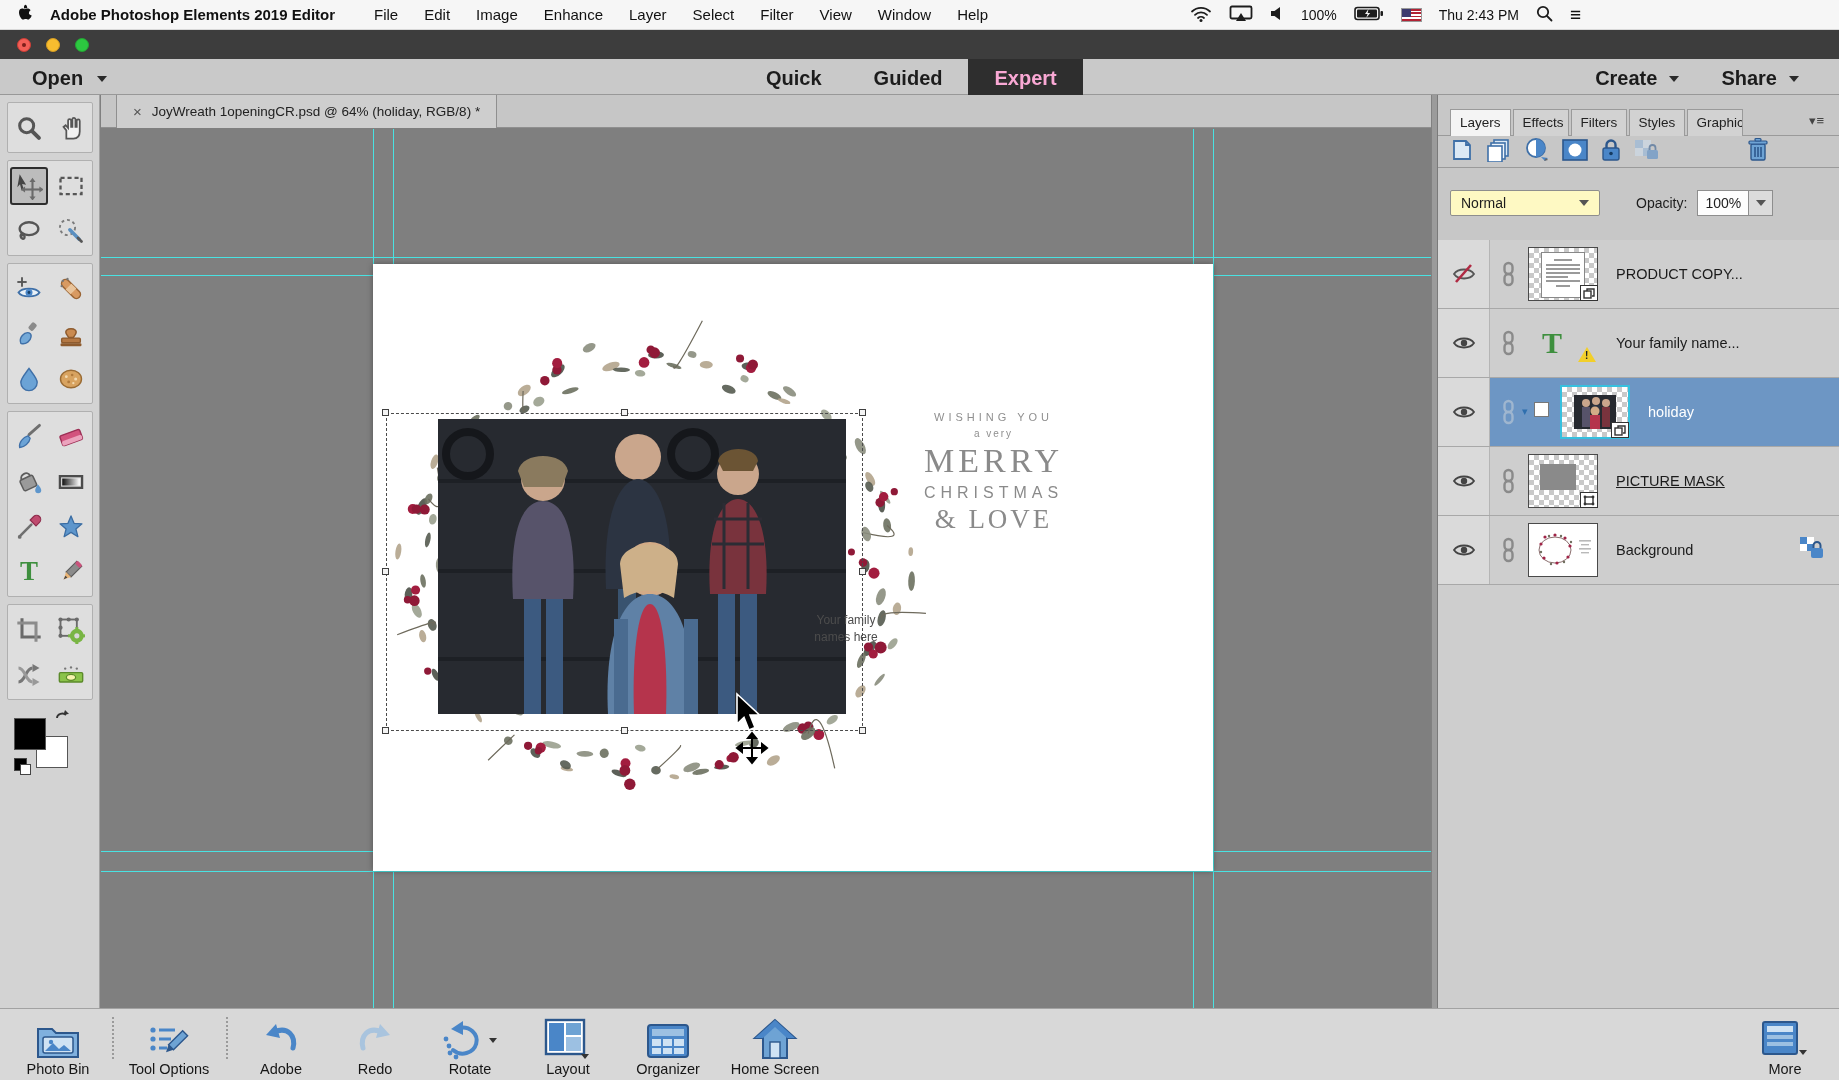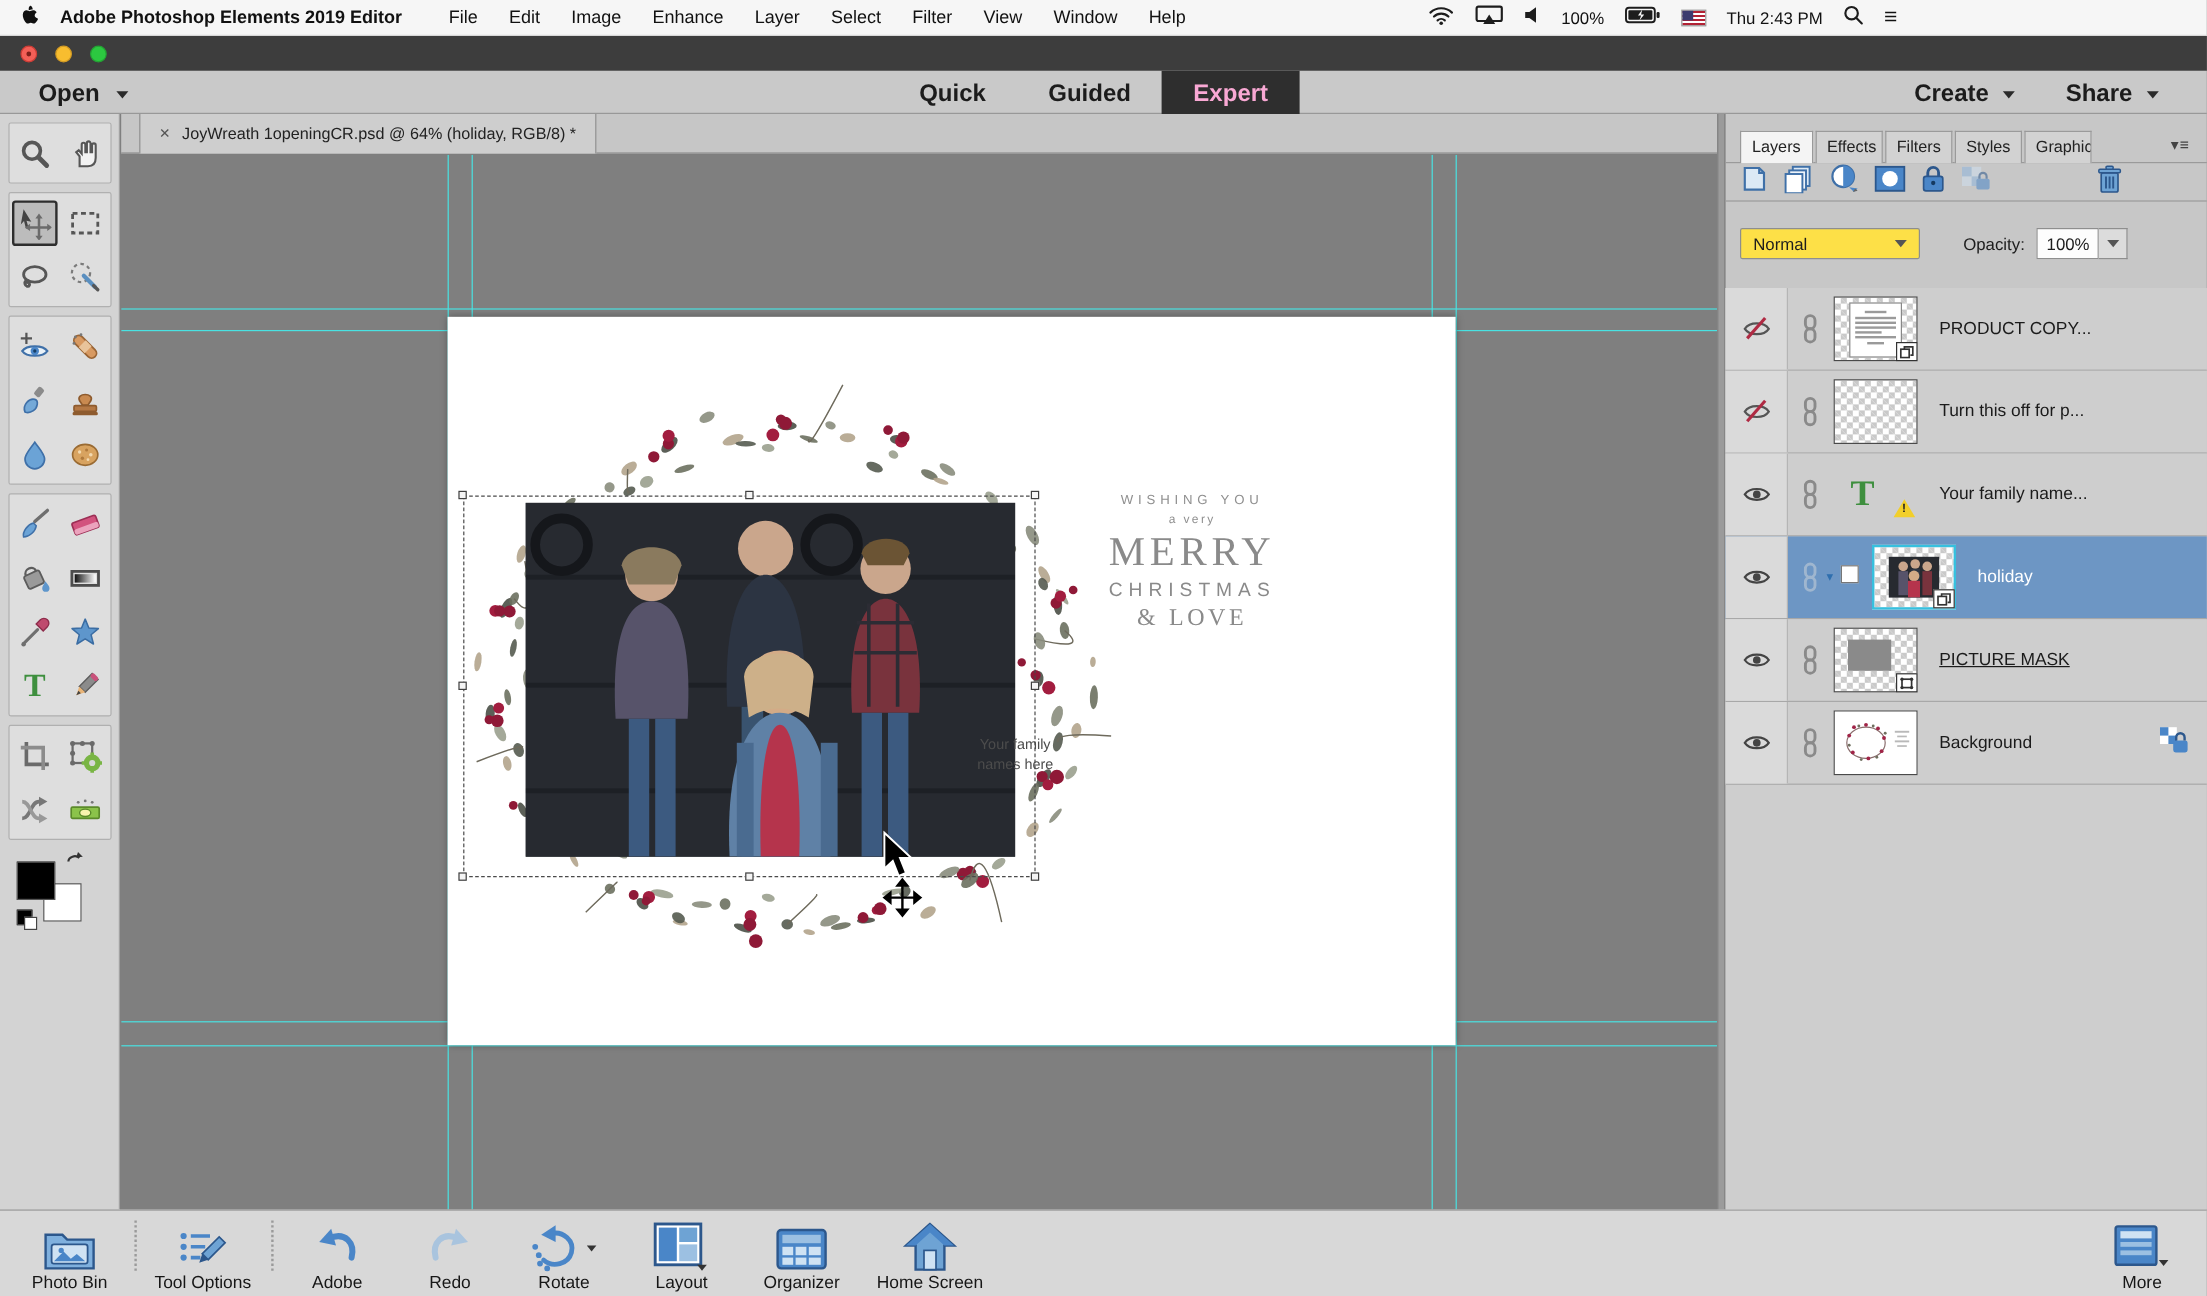--- a/index.html
+++ b/index.html
@@ -69,21 +69,21 @@
 
   
   .photo { position:absolute; left:337px; top:290px; width:408px; height:295px; overflow:hidden; background:#24272c; }
   .selbox { position:absolute; left:285px; top:284px; width:477px; height:318px; border:1px dashed #4a4a4a; }
   .handle { position:absolute; width:7px; height:7px; background:#f4f4f4; border:1px solid #3f3f3f; }
   .cardtext { position:absolute; text-align:center; color:#8f8f8f; }
   .t-wishing { left:790px; top:282px; width:205px; font-size:11px; letter-spacing:4px; }
   .t-avery { left:790px; top:299px; width:205px; font-size:10px; letter-spacing:2px; }
   .t-merry { left:780px; top:313px; width:225px; font-size:34px; letter-spacing:4px; font-family:"Liberation Serif","DejaVu Serif",serif; font-weight:400; color:#8a8a8a;}
   .t-christmas { left:780px; top:355px; width:225px; font-size:16px; letter-spacing:5px; color:#8a8a8a;}
-  .t-love { left:780px; top:375px; width:225px; font-size:20px; letter-spacing:3px; font-family:"Liberation Serif","DejaVu Serif",serif; color:#8a8a8a;}
+  .t-love { left:780px; top:375px; width:225px; font-size:27px; letter-spacing:3px; font-family:"Liberation Serif","DejaVu Serif",serif; color:#8a8a8a;}
   .t-fam { left:690px; top:483px; width:110px; font-size:12px; color:#4c4c4c; line-height:1.45; }
 
   .cursor-move { position:absolute; left:628px; top:563px; }
 
   
   .statusbar { position:absolute; left:-11px; bottom:3px; height:24px; display:flex; font-size:13.5px; color:#1e1e1e; }
   .statcell { background:#c3c3c3; border:1px solid #8a8a8a; height:24px; display:flex; align-items:center; justify-content:center; }
   .statcell.zoomv { width:106px; }
   .statcell.docv { width:262px; border-left:none; }
   .statcell.chev { width:30px; border-left:none; font-size:12px; color:#333; }
@@ -94,21 +94,21 @@
   
   .layerspanel { position:absolute; left:1438px; top:0; width:401px; height:913px; background:#c7c7c7; }
   .paneltabs { position:absolute; left:0; top:14px; width:100%; height:27px; display:flex; padding-left:12px; border-bottom:1px solid #9a9a9a; }
   .ptab { height:27px; padding:5px 9px 0; font-size:13.5px; color:#222; background:#d2d2d2; border:1px solid #9a9a9a; border-bottom:none; margin-right:2px;
     white-space:nowrap; overflow:hidden; max-width:56px; }
   .ptab.active { background:#f4f4f4; max-width:70px; font-weight:normal; }
   .panelmenu { position:absolute; right:14px; top:18px; color:#444; font-size:13px; letter-spacing:1px; }
   .panelicons { position:absolute; left:0; top:41px; width:100%; height:32px; display:flex; align-items:center; gap:12px; padding-left:12px; border-bottom:1px solid #9a9a9a; }
   .panelicons .trash { position:absolute; right:70px; }
   .blendrow { position:absolute; left:0; top:88px; width:100%; height:40px; display:flex; align-items:center; font-size:14px; color:#1d1d1d; }
-  .blendsel { margin-left:12px; width:150px; height:26px; background:#fde047; border:1px solid #8e8e8e; border-radius:2px;
+  .blendsel { margin-left:12px; width:150px; height:26px; background:#fef9c3; border:1px solid #8e8e8e; border-radius:2px;
     display:flex; align-items:center; justify-content:space-between; padding:0 10px; }
   .opacitylabel { margin-left:36px; }
   .opacitybox { margin-left:10px; width:52px; height:26px; background:#fdfdfd; border:1px solid #8e8e8e; display:flex; align-items:center; justify-content:center; }
   .opacitydrop { width:24px; height:26px; background:#dcdcdc; border:1px solid #8e8e8e; border-left:none; display:flex; align-items:center; justify-content:center; }
 
   .layerslist { position:absolute; left:0; top:145px; width:100%; bottom:0; background:#cecece; }
   .lrow { position:relative; height:69px; border-bottom:1px solid #a8a8a8; background:#cecece; display:flex; align-items:center; }
   .lrow.selected { background:#6d96c4; }
   .eyestrip { position:absolute; left:0; top:0; width:52px; height:100%; background:#dadada; border-right:1px solid #b5b5b5; display:flex; align-items:center; justify-content:center; }
   .chaincell { position:absolute; left:56px; top:0; width:28px; height:100%; display:flex; align-items:center; justify-content:center; }
@@ -794,36 +794,20 @@
           <div class="badge">
               <svg width="12" height="11" viewBox="0 0 12 11">
                 <rect x="1" y="3" width="7" height="7" fill="#fff" stroke="#333" stroke-width="1.4"></rect>
                 <path d="M4 3V1h7v7h-2" fill="none" stroke="#333" stroke-width="1.4"></path>
               </svg>
             </div>
         </div>
         <span class="lname">PRODUCT COPY...</span>
       </div>
 
-      <div class="lrow">
-        <div class="eyestrip">
-          <svg width="26" height="24" viewBox="0 0 26 24">
-              <path d="M3 12c4-6 16-6 20 0-4 6-16 6-20 0z" fill="none" stroke="#555" stroke-width="1.8"></path>
-              <line x1="5" y1="20" x2="20" y2="3" stroke="#b02a43" stroke-width="2.6"></line>
-            </svg>
-        </div>
-        <div class="chaincell">
-            <svg width="13" height="26" viewBox="0 0 13 26">
-              <rect x="2.5" y="2" width="8" height="11" rx="4" fill="none" stroke="#8a8a8a" stroke-width="2.4"></rect>
-              <rect x="2.5" y="13" width="8" height="11" rx="4" fill="none" stroke="#8a8a8a" stroke-width="2.4"></rect>
-            </svg>
-          </div>
-        <div class="thumb checker"></div>
-        <span class="lname">Turn this off for p...</span>
-      </div>
 
       <div class="lrow">
         <div class="eyestrip">
           <svg width="26" height="18" viewBox="0 0 26 18">
               <path d="M3 9c4-6 16-6 20 0-4 6-16 6-20 0z" fill="none" stroke="#444" stroke-width="1.8"></path>
               <circle cx="13" cy="9" r="3.2" fill="#444"></circle>
             </svg>
         </div>
         <div class="chaincell">
             <svg width="13" height="26" viewBox="0 0 13 26">

